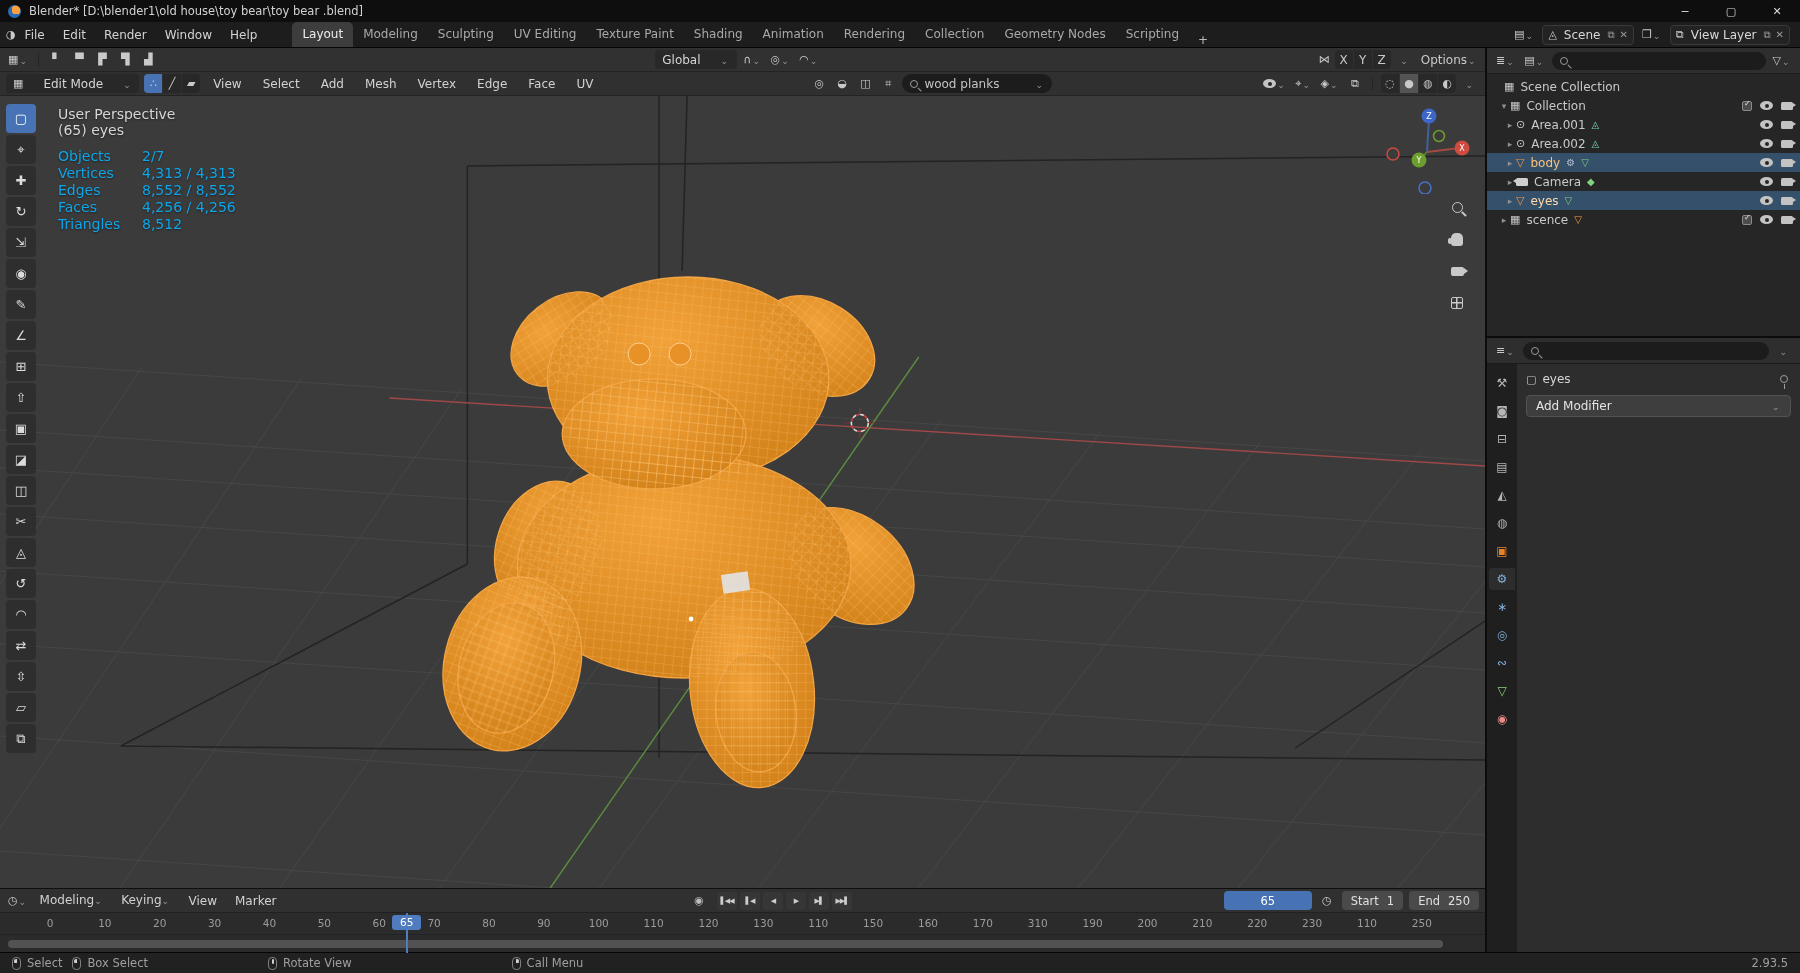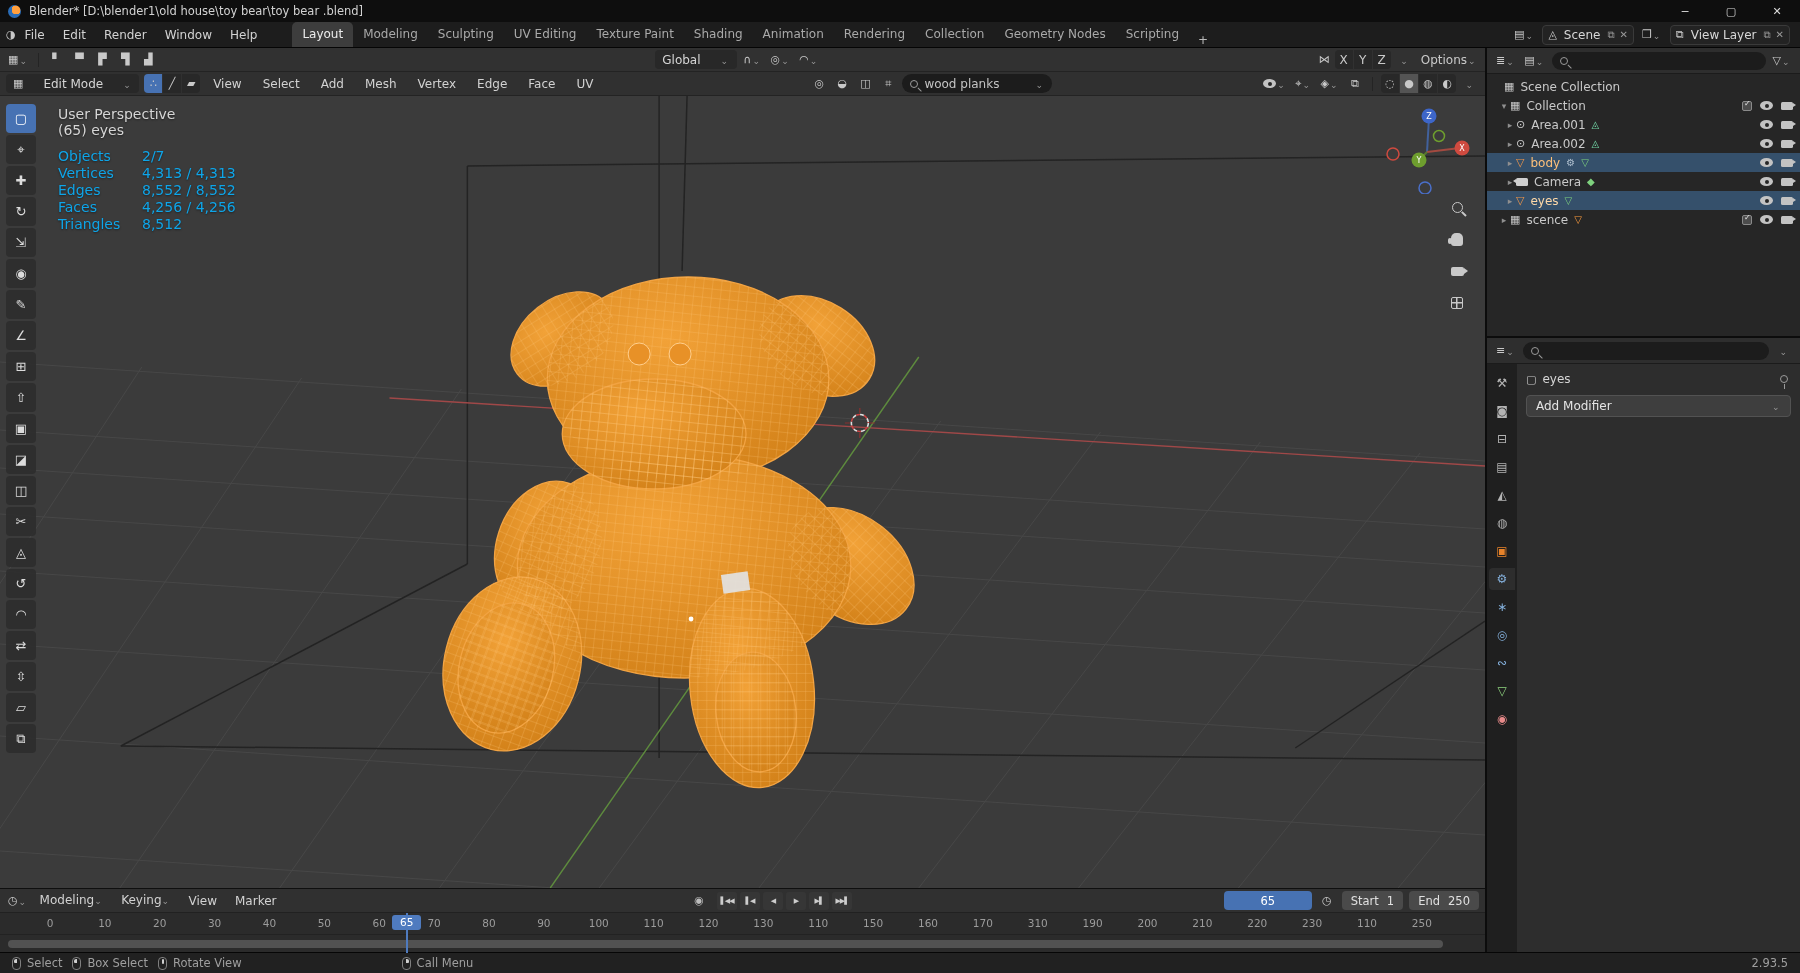--- a/index.html
+++ b/index.html
@@ -138,21 +138,21 @@
 .tick{width:26px;text-align:center;color:#9c9c9c;font-size:10.5px}
 .playhead{position:absolute;left:407px;top:0;height:40px;z-index:3}
 .ph-line{position:absolute;left:-1px;top:0;bottom:0;width:2px;background:#4f7bbf}
 .ph-badge{position:absolute;top:2px;left:-15px;background:#4f7bbf;color:#fff;font-size:10.5px;padding:0 8px;border-radius:3px;line-height:15px}
 .tl-scroll{flex:1;position:relative}
 .scrollbar{position:absolute;left:8px;right:42px;top:5px;height:8px;background:#525252;border-radius:4px}
 
 
 .statusbar{height:21px;background:#212121;border-top:1px solid #060606;display:flex;align-items:center;padding:0 12px;gap:10px;color:#9f9f9f;font-size:11.5px;flex:0 0 auto}
 .hint{display:flex;align-items:center;gap:6px}
-.hint:nth-child(3){}
+.hint:nth-child(3){margin-left:110px}
 .hint:nth-child(4){margin-left:150px}
 .mouse{width:9px;height:13px;border:1px solid #7f7f7f;border-radius:4px;position:relative;display:inline-block}
 .mouse::before{content:"";position:absolute;background:#cfcfcf;display:none}
 .mouse.l::before{display:block;left:1px;top:1px;width:3px;height:4px;border-radius:2px 0 0 1px}
 .mouse.m::before{display:block;left:3px;top:1px;width:2px;height:5px;border-radius:1px}
 .mouse.r::before{display:block;right:1px;top:1px;width:3px;height:4px;border-radius:0 2px 1px 0}
 .version{margin-left:auto;color:#9f9f9f}
 </style>
 </head>
 <body>

